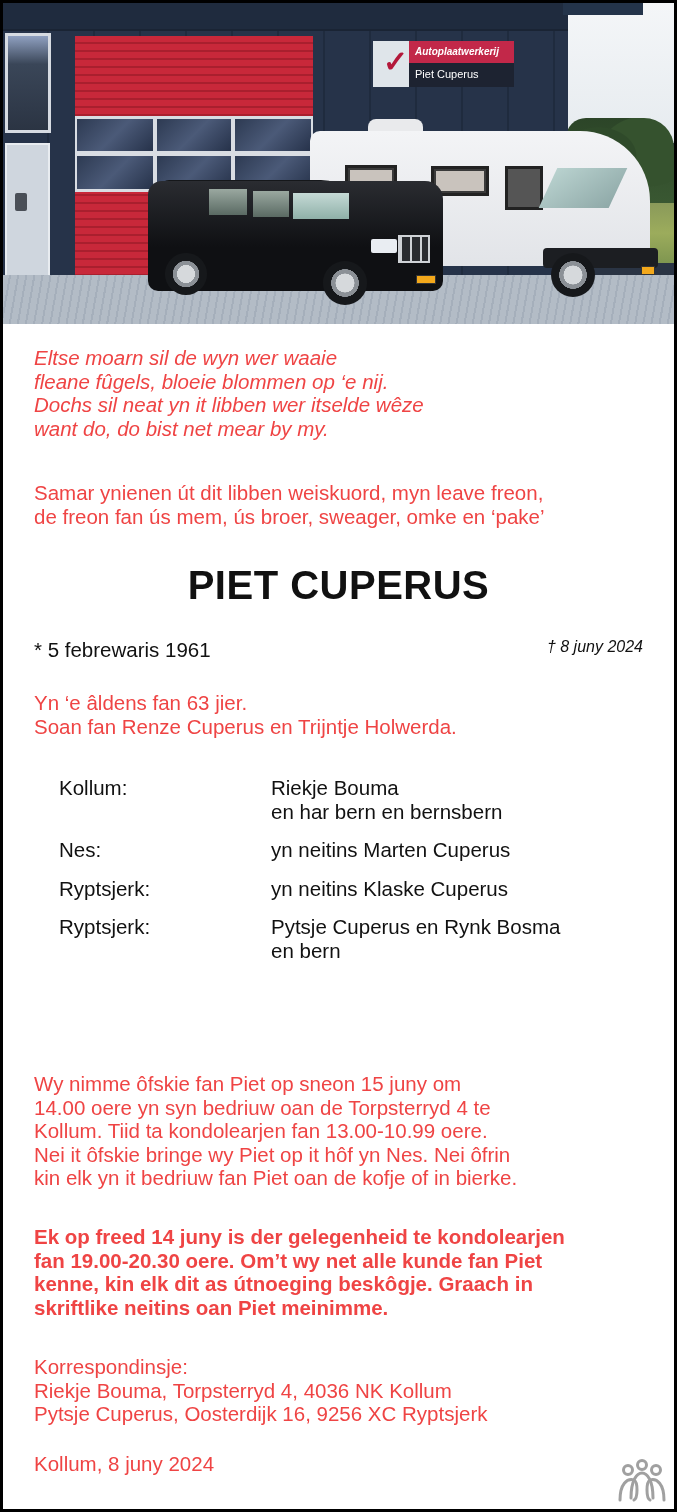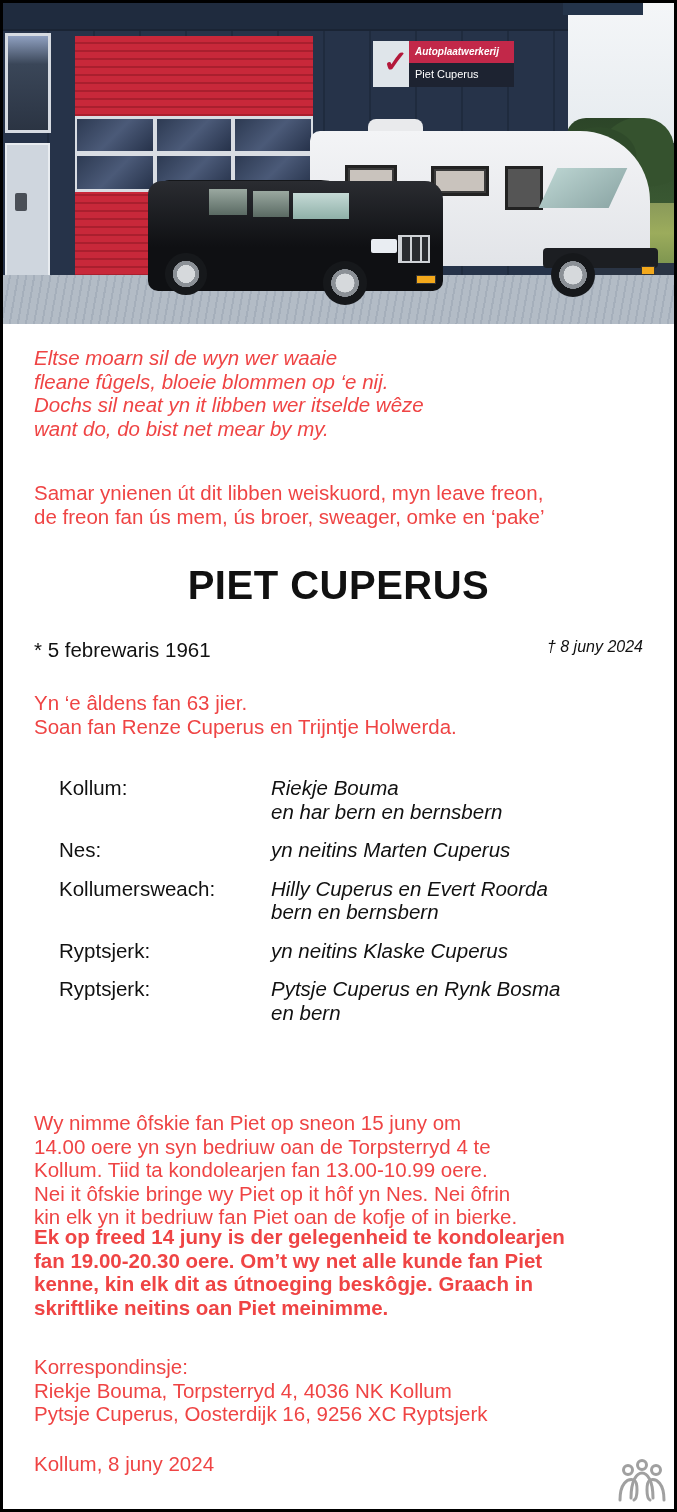--- a/index.html
+++ b/index.html
@@ -54,22 +54,22 @@
   .txt { position: absolute; left: 31px; font-size: 20.5px; line-height: 23.5px; white-space: nowrap; color: #ef4444; }
   .poem { top: 343px; font-style: italic; }
   .intro { top: 478px; }
   .name { position: absolute; left: 0; width: 671px; top: 558px; text-align: center; font-size: 40px; font-weight: bold; letter-spacing: 0.5px; line-height: 48px; }
   .birth { position: absolute; left: 31px; top: 635px; font-size: 20.5px; }
   .death { position: absolute; right: 31px; top: 635px; font-size: 16px; font-style: italic; }
   .age { top: 688px; }
   .family { position: absolute; left: 56px; top: 773px; width: 600px; }
   .fam-row { display: flex; font-size: 20.5px; line-height: 23.5px; margin-bottom: 15px; }
   .fam-place { width: 212px; flex: none; }
-  .fam-names { flex: 1; font-style: italic; }
-  .para1 { top: 1069px; margin-top: 39px; }
+  .fam-names { flex: 1; }
+  .para1 { top: 1069px; }
   .para2 { top: 1222px; font-weight: bold; }
   .corr { top: 1352px; }
   .place-date { top: 1449px; }
   .people-icon { position: absolute; left: 614px; top: 1455px; width: 50px; height: 44px; }
 </style>
 </head>
 <body>
 
 <div class="page">
 
@@ -160,27 +160,20 @@
         <div>en har bern en bernsbern</div>
       </div>
     </div>
     <div class="fam-row">
       <div class="fam-place">Nes:</div>
       <div class="fam-names">
         <div>yn neitins Marten Cuperus</div>
       </div>
     </div>
     <div class="fam-row">
-      <div class="fam-place">Kollumersweach:</div>
-      <div class="fam-names">
-        <div>Hilly Cuperus en Evert Roorda</div>
-        <div>bern en bernsbern</div>
-      </div>
-    </div>
-    <div class="fam-row">
       <div class="fam-place">Ryptsjerk:</div>
       <div class="fam-names">
         <div>yn neitins Klaske Cuperus</div>
       </div>
     </div>
     <div class="fam-row">
       <div class="fam-place">Ryptsjerk:</div>
       <div class="fam-names">
         <div>Pytsje Cuperus en Rynk Bosma</div>
         <div>en bern</div>

